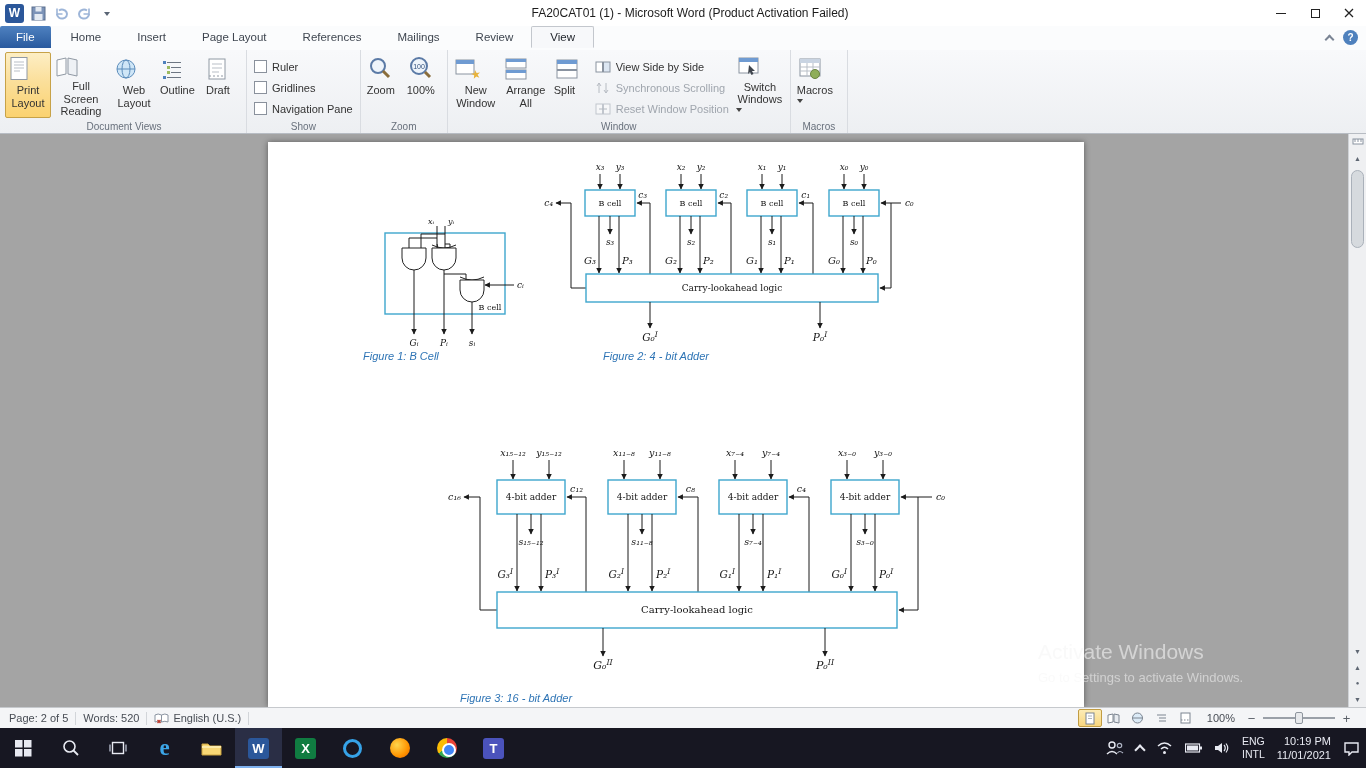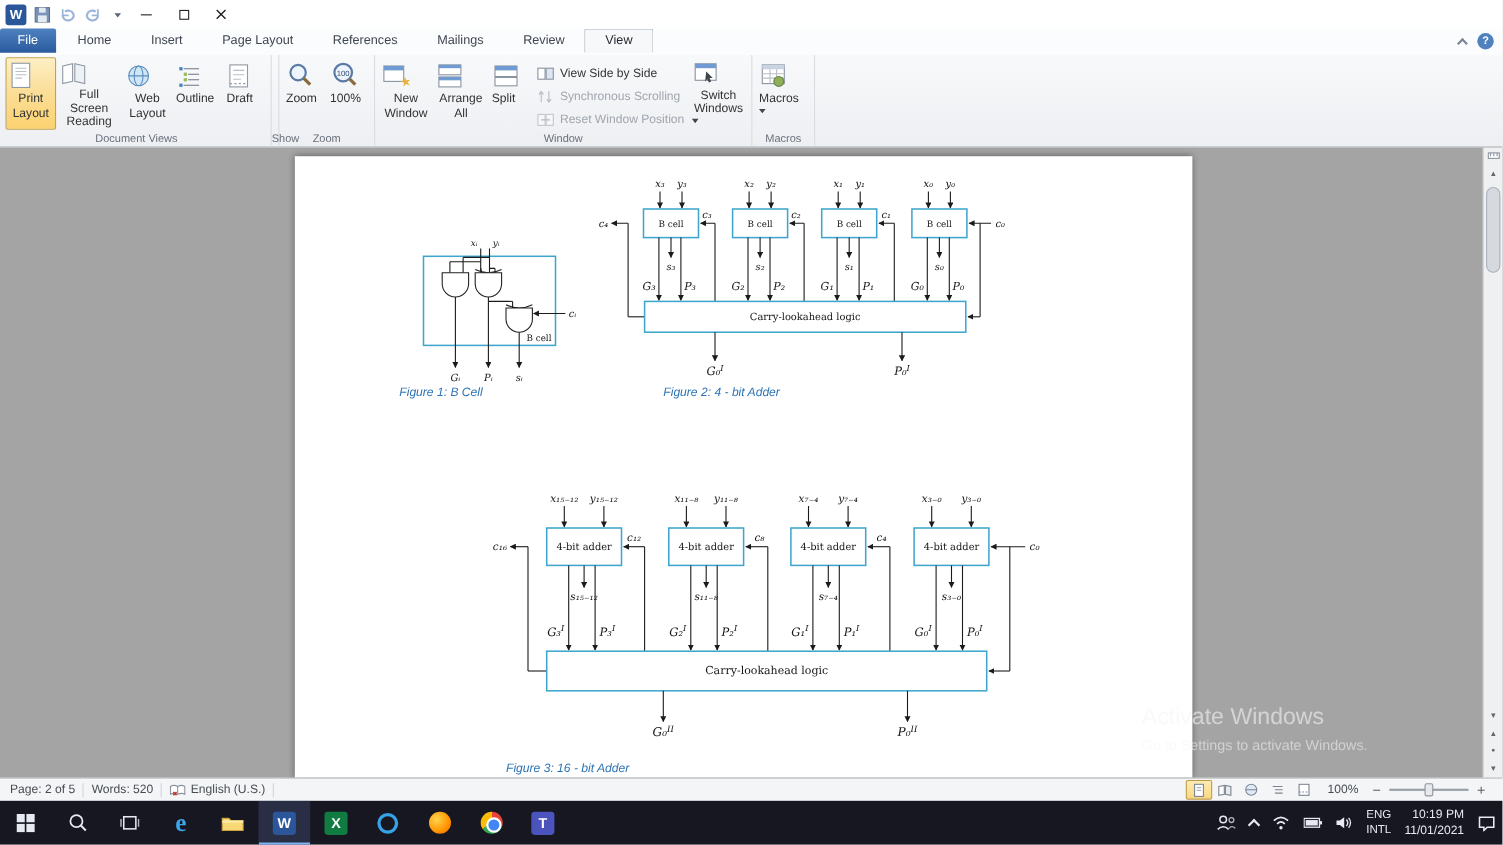--- a/index.html
+++ b/index.html
@@ -128,20 +128,21 @@
       <div class="qbtn">
         <svg width="15" height="15">
             <path d="M12 8 a5 4.5 0 1 1 -2 -3.5" fill="none" stroke="#9db5d8" stroke-width="2"></path>
             <path d="M12 2.5 L12 8 L6.5 8" fill="none" stroke="#9db5d8" stroke-width="1.6"></path>
           </svg>
       </div>
       <div class="qbtn">
           <div class="qat-caret"></div>
         </div>
     </div>
+    <div class="title-text">FA20CAT01 (1) - Microsoft Word (Product Activation Failed)</div>
     <div class="winctrl">
       <div class="winbtn">
           <div class="min-glyph"></div>
         </div>
       <div class="winbtn">
           <div class="max-glyph"></div>
         </div>
       <div class="winbtn">
         <svg width="10" height="10">
             <path d="M1 1 L9 9 M9 1 L1 9" stroke="#222" stroke-width="1.3"></path>
@@ -231,20 +232,34 @@
               </g>
               <line x1="3" y1="19" x2="19" y2="19" stroke="#9099a4" stroke-dasharray="2 2"></line>
             </svg>
         </div>
         <div class="lbl">Draft</div>
       </div>
       <div class="glabel">Document Views</div>
     </div>
 
     <div class="rgroup">
+      <div class="col">
+        <div class="smallrow">
+          <div class="cb"></div>
+          <span>Ruler</span>
+        </div>
+        <div class="smallrow">
+          <div class="cb"></div>
+          <span>Gridlines</span>
+        </div>
+        <div class="smallrow">
+          <div class="cb"></div>
+          <span>Navigation Pane</span>
+        </div>
+      </div>
       <div class="glabel">Show</div>
     </div>
 
     <div class="rgroup">
       <div class="bigbtn w40">
         <div class="icon">
           <svg width="26" height="26">
               <circle cx="11" cy="10" r="7" fill="#eef4fb" stroke="#5b7aa6" stroke-width="2"></circle>
               <line x1="16" y1="15" x2="22" y2="21" stroke="#8a6d3b" stroke-width="3"></line>
             </svg>

